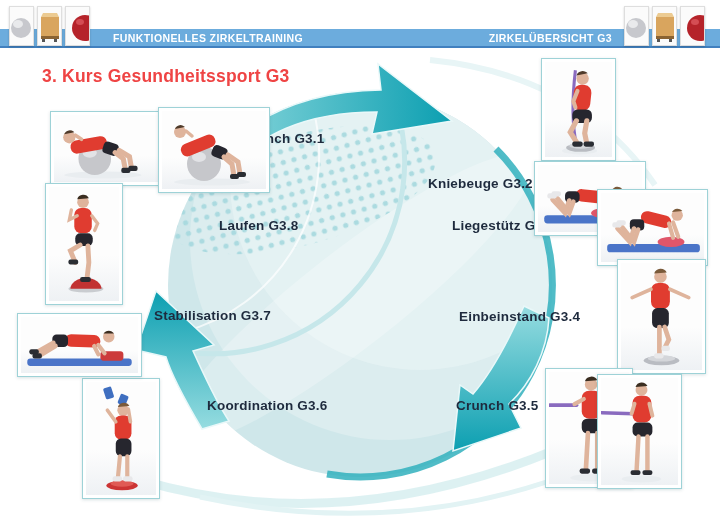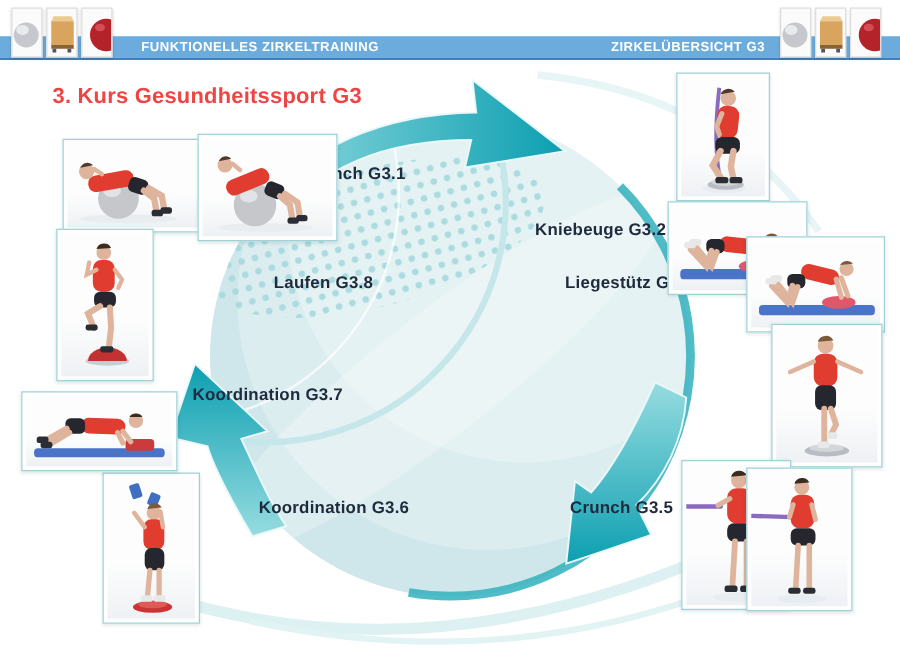--- a/index.html
+++ b/index.html
@@ -156,23 +156,24 @@
     </g>
 
     <path d="M198,176 C243,117 305,91 381,90 L378,64 L452,121 L372,134 L377,112 C308,112 257,132 213,184 Z" fill="url(#g1)" stroke="#e9f8f9" stroke-width="1.5"></path>
     <path d="M156,291 L214,345 L193,351 C206,379 215,400 229,421 L202,429 C186,402 172,377 166,357 L136,350 Z" fill="url(#g2)" stroke="#e9f8f9" stroke-width="1.5"></path>
     <path d="M524,306 L549,318 C547,352 531,383 509,404 L521,428 L453,451 L460,385 L473,394 C492,372 508,342 524,306 Z" fill="url(#g3)" stroke="#e9f8f9" stroke-width="1.5"></path>
   </svg>
 
   <div class="station-label" style="left:242px; top:131px;">Crunch G3.1</div>
   <div class="station-label" style="left:428px; top:128px;margin-top:48px;">Kniebeuge G3.2</div>
   <div class="station-label" style="left:452px; top:218px;">Liegestütz G3.3</div>
+  <div class="station-label" style="left:459px; top:309px;">Einbeinstand G3.4</div>
   <div class="station-label" style="left:456px; top:398px;">Crunch G3.5</div>
   <div class="station-label" style="left:207px; top:398px;">Koordination G3.6</div>
-  <div class="station-label" style="left:154px; top:308px;">Koordination G3.7</div>
+  <div class="station-label" style="left:154px; top:308px;">Stabilisation G3.7</div>
   <div class="station-label" style="left:195px; top:218px;padding-left:24px;">Laufen G3.8</div>
 
   <div class="photo" style="left:50px; top:111px; width:106px; height:67px;">
     <svg viewBox="0 0 104 64">
       <ellipse cx="48" cy="58" rx="38" ry="3.5" fill="#e9edf0"></ellipse>
       <circle cx="40" cy="42" r="16" fill="#c6c7cb"></circle>
         <ellipse cx="35" cy="36" rx="7" ry="5" fill="#e2e3e6"></ellipse>
       <rect x="16" y="22" width="36" height="13" rx="6" fill="#e03c30" transform="rotate(-10 34 28)"></rect>
       <circle cx="15" cy="21" r="6" fill="#dfb49c"></circle>
         <path d="M10,18 a6,6 0 0 1 10,-2" fill="#4f3a2a"></path>

